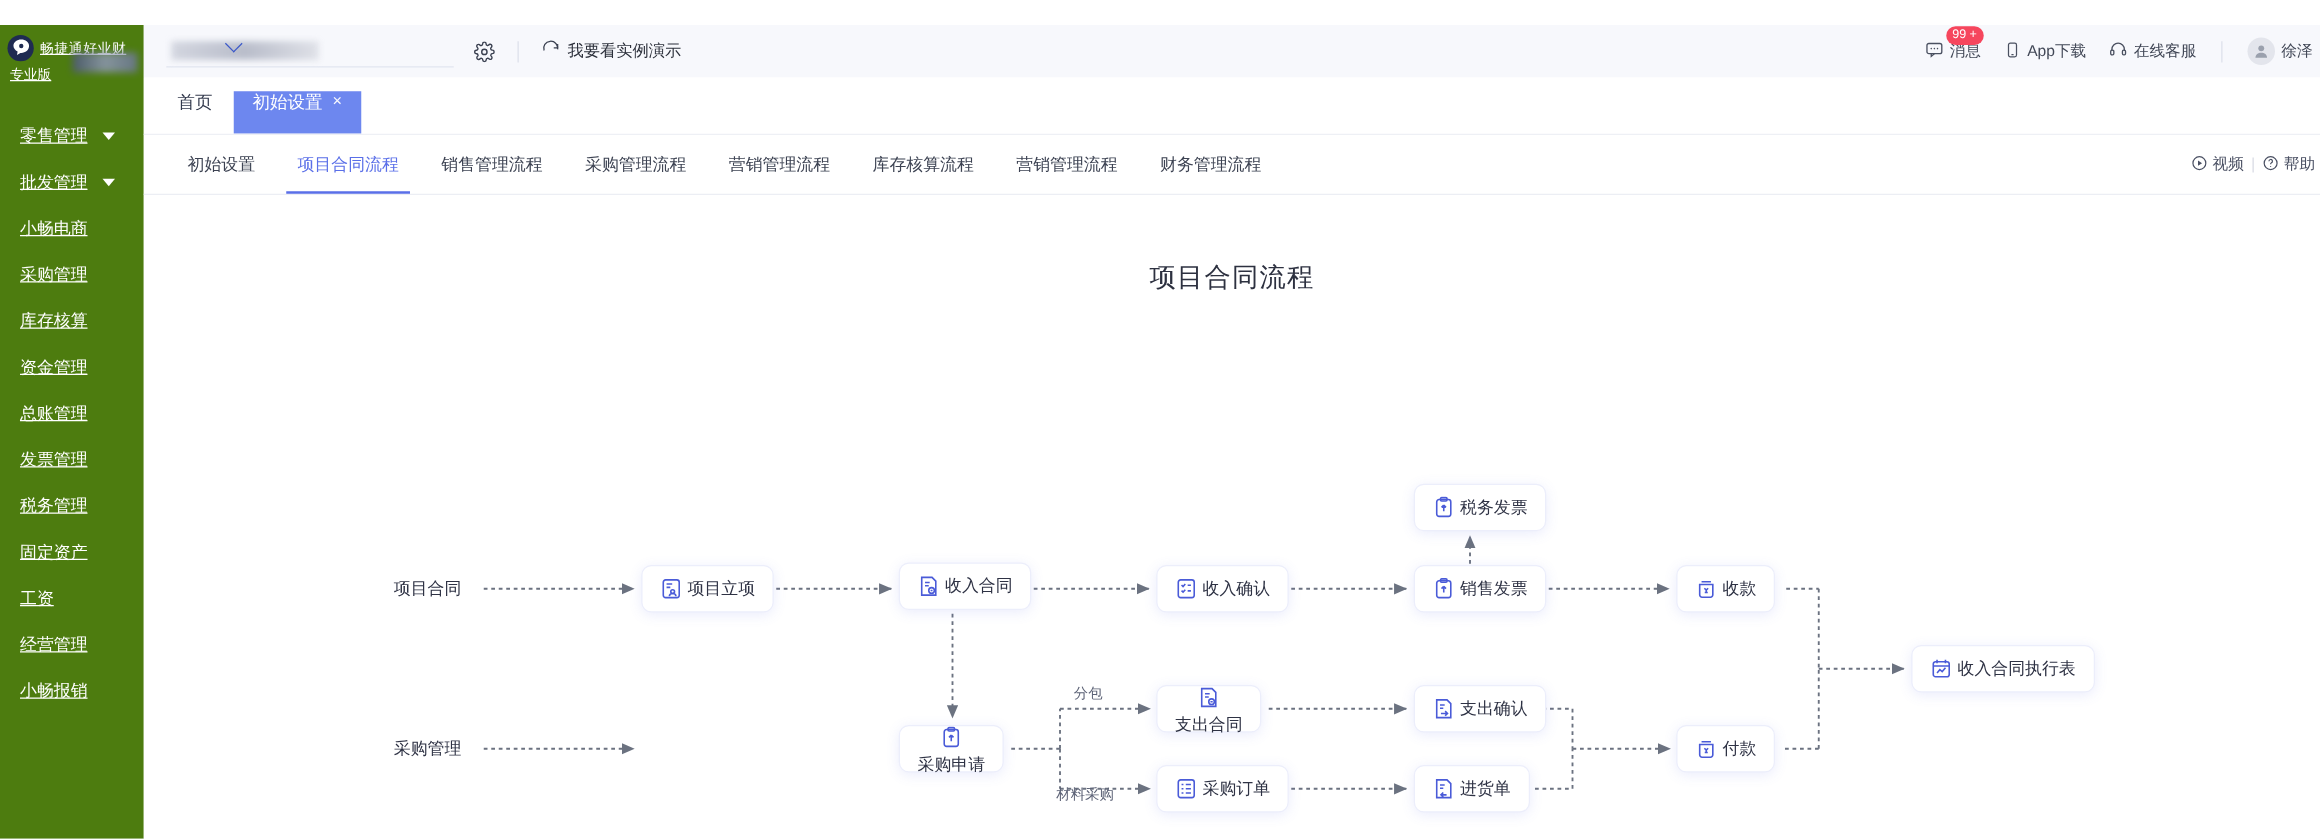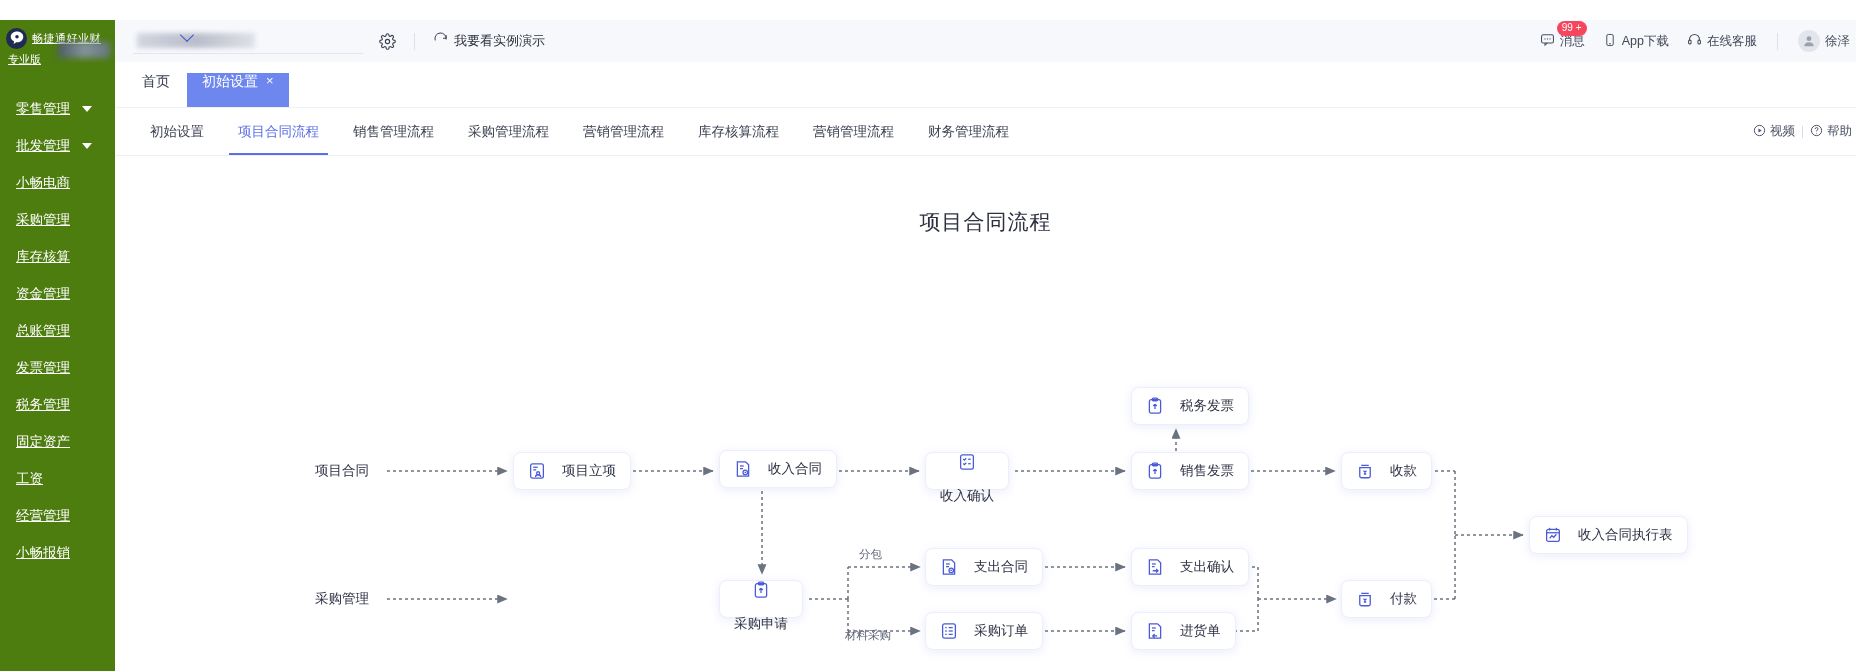--- a/index.html
+++ b/index.html
@@ -112,21 +112,21 @@
   .chart-title {
     text-align:center; font-size:21px; color:#2d3140; margin-top: 52px; letter-spacing:1px;
   }
 
   
   .flow { position:absolute; left:0; top:0; width:1741px; height:564px; }
   .node {
     position:absolute; height:38px; background:#ffffff;
     border:1px solid #eceefb; border-radius:8px;
     box-shadow: 0 2px 10px rgba(93,110,232,.13);
-    display:flex; align-items:center; gap:16px; padding: 0 14px;
+    display:flex; align-items:center; gap:4px; padding: 0 14px;
     font-size:13.5px; color:#2e3244; cursor:pointer; white-space:nowrap;
   }
   .rowlabel { position:absolute; font-size:13.5px; color:#2e3244; }
   .edgelabel { position:absolute; font-size:11.5px; color:#5c6276; }
   svg.edges { position:absolute; left:0; top:0; width:1741px; height:564px; pointer-events:none; }
   .ic { width:18px; height:18px; flex:0 0 auto; display:block; }
 </style>
 </head>
 <body>
 
@@ -408,21 +408,21 @@
             <path d="M4.5 2.5h11l4 4v15h-15z"></path>
               <line x1="8" y1="8" x2="13" y2="8"></line>
             <line x1="8" y1="11.5" x2="12" y2="11.5"></line>
               <circle cx="15" cy="16.5" r="3"></circle>
             <path d="M14 16.5h2"></path>
           </svg>
         </span>
         <span>收入合同</span>
       </div>
 
-      <div class="node" style="left:810px; top:344px;flex-direction:column;">
+      <div class="node" style="left:810px; top:344px;">
         <span class="ic">
           <svg viewBox="0 0 24 24" fill="none" stroke="#4a5bd8" stroke-width="1.7">
             <rect x="3.5" y="2.5" width="17" height="19" rx="2.5"></rect>
             <path d="M7 8l1.6 1.6L11 7"></path>
               <line x1="13.5" y1="8.3" x2="17" y2="8.3"></line>
             <path d="M7 14l1.6 1.6L11 13"></path>
               <line x1="13.5" y1="14.3" x2="17" y2="14.3"></line>
           </svg>
         </span>
         <span>收入确认</span>
@@ -479,21 +479,21 @@
         <span class="ic">
           <svg viewBox="0 0 24 24" fill="none" stroke="#4a5bd8" stroke-width="1.7">
             <rect x="4.5" y="3.5" width="15" height="18" rx="2.5"></rect>
             <rect x="8.5" y="1.5" width="7" height="3.5" rx="1.2"></rect>
             <path d="M12 16V9.5M12 9.5l-2.4 2.4M12 9.5l2.4 2.4"></path>
           </svg>
         </span>
         <span>采购申请</span>
       </div>
 
-      <div class="node" style="left:810px; top:440px;">
+      <div class="node" style="left:810px; top:440px;flex-direction:column;">
         <span class="ic">
           <svg viewBox="0 0 24 24" fill="none" stroke="#4a5bd8" stroke-width="1.7">
             <path d="M4.5 2.5h11l4 4v15h-15z"></path>
               <line x1="8" y1="8" x2="13" y2="8"></line>
             <line x1="8" y1="11.5" x2="12" y2="11.5"></line>
               <circle cx="15" cy="16.5" r="3"></circle>
             <path d="M13.8 16.5h2.4"></path>
           </svg>
         </span>
         <span>支出合同</span>

